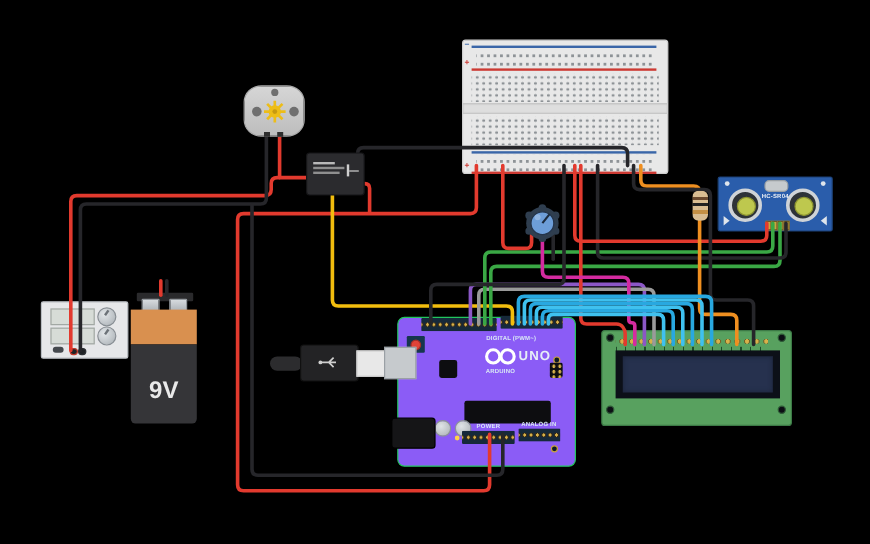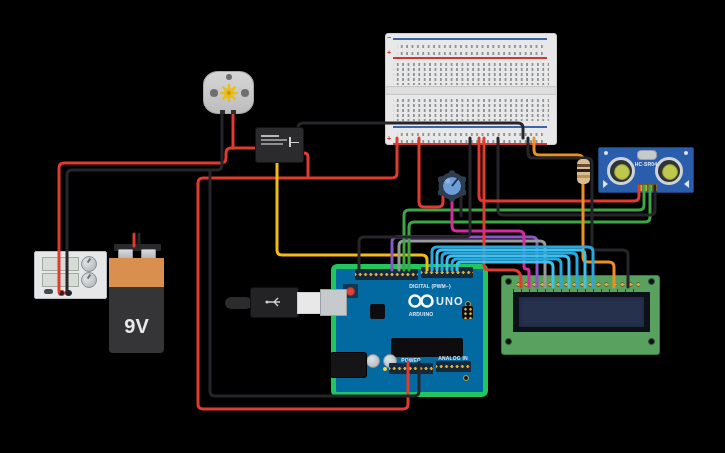--- a/index.html
+++ b/index.html
@@ -25,21 +25,21 @@
   .psu-btn{position:absolute;left:9px;top:37px;width:9px;height:5px;background:#45494e;border-radius:2.5px;}
   .psu-term{position:absolute;top:37.5px;width:4.5px;height:4.5px;border-radius:50%;background:#202326;}
   
   .batt{position:absolute;left:109px;top:233px;width:67px;height:120px;}
   .batt-bar{position:absolute;left:5px;top:11px;width:47px;height:7px;background:#2a2a2c;border-radius:1px;}
   .batt-cap{position:absolute;top:16px;width:13px;height:9px;background:linear-gradient(#d6dadd,#aeb3b8);border:1px solid #93989d;border-radius:1px;}
   .batt-orange{position:absolute;left:0;top:25px;width:55px;height:29px;background:#d9904f;}
   .batt-body{position:absolute;left:0;top:54px;width:55px;height:66px;background:#353538;border-radius:0 0 4px 4px;}
   .batt-label{position:absolute;left:0;top:82px;width:55px;text-align:center;font:700 20px "Liberation Sans",sans-serif;color:#e9e9e9;}
   
-  .ard{position:absolute;left:331px;top:264px;width:147px;height:123px;background:#0369a1;border:5px solid #22c55e;border-radius:6px;}
+  .ard{position:absolute;left:331px;top:264px;width:147px;height:123px;background:#8b5cf6;border:1px solid #22c55e;border-radius:6px;}
   .strip{position:absolute;background:#16293a;border-radius:1px;background-image:radial-gradient(circle,#d8b24a 0 1.3px,#3a2b12 1.4px 1.9px,rgba(0,0,0,0) 2px);background-size:5.3px 100%;background-position:2.6px 0;}
   .ard-hole{position:absolute;width:6px;height:6px;border-radius:50%;background:#0d1b28;border:1.5px solid #c9a23f;box-sizing:border-box;}
   .rst-base{position:absolute;left:7px;top:15px;width:15px;height:14px;background:#16364f;border-radius:1px;}
   .rst-btn{position:absolute;left:10px;top:18px;width:9px;height:9px;border-radius:50%;background:#e04338;border:1px solid #a52e27;box-sizing:border-box;}
   .chip{position:absolute;background:#0d0d10;border-radius:2px;}
   .cap{position:absolute;top:85px;width:14px;height:14px;border-radius:50%;background:radial-gradient(circle at 38% 35%,#dfe3e6,#aab0b5);border:1px solid #8c9298;box-sizing:border-box;}
   .barrel{position:absolute;left:-6px;top:83px;width:35px;height:24px;background:#151517;border:1px solid #000;border-radius:3px;}
   .t5{font-size:10px;transform:scale(.5);transform-origin:50% 0;text-align:center;color:#d9e8f5;font-weight:bold;letter-spacing:.3px;white-space:nowrap;}
   
   .usb{position:absolute;left:225px;top:287px;width:121px;height:29px;}

